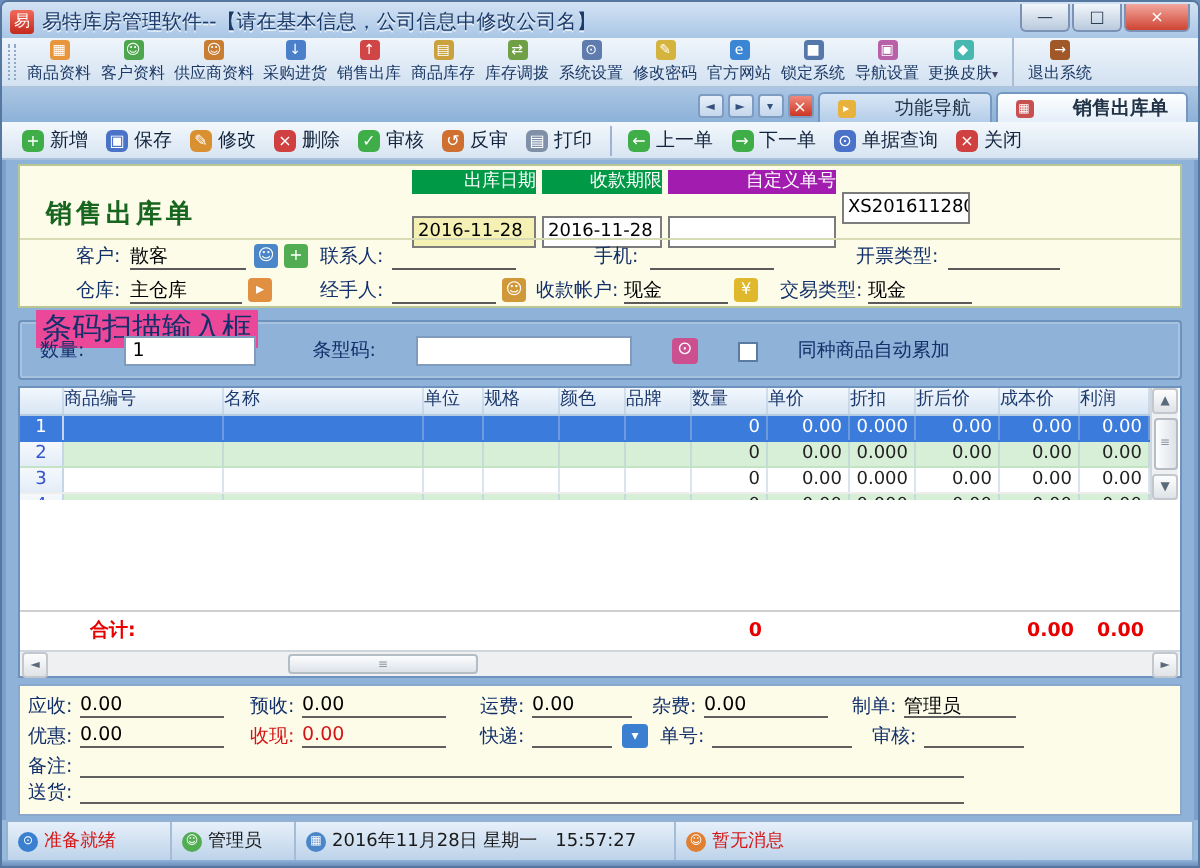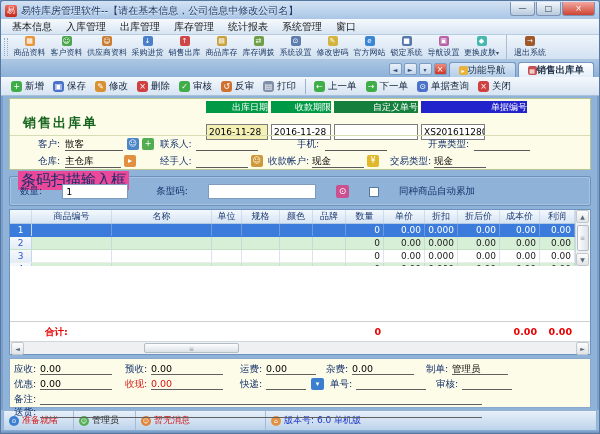--- a/index.html
+++ b/index.html
@@ -19,21 +19,21 @@
 
 .toolbar{height:25px;display:flex;align-items:center;padding:0 2px;background:linear-gradient(#eff5fb,#d2e1f1);border-bottom:1px solid #afc5dd}
 .grip{width:4px;height:18px;border-left:1px dotted #8fa9c6;border-right:1px dotted #8fa9c6;margin:0 3px 0 1px}
 .tbtn{display:flex;flex-direction:column;align-items:center;justify-content:center;min-width:37px;height:24px;padding:0 2px}
 .tbtn .chip{width:10px;height:10px;border-radius:2px;color:#fff;font-size:7px;line-height:10px;text-align:center}
 .tbtn .lbl{font-size:8px;color:#1d3a66;white-space:nowrap;margin-top:1px}
 .tbtn.sep{border-left:1px solid #a9bdd6;margin-left:5px;padding-left:7px}
 .dd{font-size:6px;color:#446}
 
 .tabstrip{height:17px;display:flex;align-items:flex-end;gap:2px;padding:1px 5px 0;background:linear-gradient(#aac6e3,#8cb1d8)}
-.tab{display:flex;align-items:center;gap:0;height:15px;padding:0 9px;font-size:9.5px;color:#223348;border:1px solid #7598c3;border-bottom:none;border-radius:3px 3px 0 0;background:linear-gradient(#d9e7f5,#b4cde9)}
+.tab{display:flex;align-items:center;gap:20px;height:15px;padding:0 9px;font-size:9.5px;color:#223348;border:1px solid #7598c3;border-bottom:none;border-radius:3px 3px 0 0;background:linear-gradient(#d9e7f5,#b4cde9)}
 .tab.active{background:linear-gradient(#feffff,#e4eef9);font-weight:bold}
 .tab .chip{width:9px;height:9px;border-radius:2px;color:#fff;font-size:6px;line-height:9px;text-align:center}
 .tabctrl{margin-left:auto;display:flex;gap:2px;align-items:center;padding-bottom:2px}
 .tcbtn{width:13px;height:12px;font-size:6px;line-height:11px;text-align:center;color:#35507a;border:1px solid #7e9cc2;border-radius:2px;background:linear-gradient(#e8f0f9,#c4d7ec)}
 .tcbtn.red{background:linear-gradient(#f08a7c,#cc3522);color:#fff;font-size:8px}
 
 .formtoolbar{height:19px;display:flex;align-items:center;gap:1px;padding:0 6px;background:linear-gradient(#f3f8fc,#d7e4f2);border-bottom:1px solid #a9c0da}
 .fbtn{display:flex;align-items:center;gap:3px;font-size:9.5px;color:#12243d;padding:1px 4px;white-space:nowrap}
 .fbtn .chip{width:11px;height:11px;border-radius:3px;color:#fff;font-size:8px;line-height:11px;text-align:center}
 .fbtn.sep{border-left:1px solid #9cb4cf;margin-left:4px;padding-left:8px}
@@ -57,21 +57,21 @@
 .scanrow{position:absolute;top:7px;left:10px;right:4px;display:flex;align-items:center;gap:20px;font-size:9.5px;color:#14306b;white-space:nowrap}
 .scaninput{background:#fff;border:1px solid #7f9cbf;height:15px;font-size:9.5px;line-height:13px;padding:0 3px;color:#000}
 .chip3{width:13px;height:13px;border-radius:2px;color:#fff;font-size:9px;line-height:13px;text-align:center;flex:none}
 .cb{width:10px;height:10px;background:#fff;border:1px solid #5a7aa0;flex:none}
 
 .grid{margin-top:3px;height:146px;display:flex;flex-direction:column;border:1px solid #6c92bd;background:#fff}
 .gbody{flex:1;display:flex;overflow:hidden}
 .gmain{width:565px;display:flex;flex-direction:column}
 .ghead{height:14px;display:flex;background:linear-gradient(#f3f8fd,#d7e5f4);border-bottom:1px solid #b5cbe1;flex:none}
 .gc{display:block;overflow:hidden;white-space:nowrap;font-size:9px;border-right:1px solid rgba(170,195,220,.45)}
-.hc{color:#1c3a6e;text-align:center;line-height:13px}
+.hc{color:#1c3a6e;line-height:13px}
 .grow{height:13px;display:flex;border-bottom:1px solid #ededed;flex:none}
 .grow .gc{line-height:12px;color:#222}
 .grow.alt{background:#d7eed7;border-bottom-color:#c4e2c4}
 .grow.sel{background:#3b7bdc;border-bottom-color:#3b7bdc}
 .grow.sel .gc{color:#fff}
 .c-num{width:22px;flex:none;text-align:center}
 .grow .c-num{color:#3355cc;background:linear-gradient(#f5f9fc,#e3edf7);border-right:1px solid #c4d6e8}
 .grow.sel .c-num{background:#3b7bdc;color:#fff}
 .c-code{width:80px;flex:none}.c-name{width:100px;flex:none}.c-unit{width:30px;flex:none}
 .c-spec{width:38px;flex:none}.c-color{width:33px;flex:none}.c-brand{width:33px;flex:none}
@@ -113,36 +113,20 @@
   <div class="titlebar">
     <span class="app-icon">易</span>
     <span class="title">易特库房管理软件--【请在基本信息，公司信息中修改公司名】</span>
     <div class="winbtns">
       <span class="winbtn">—</span>
       <span class="winbtn">□</span>
       <span class="winbtn close">×</span>
     </div>
   </div>
 
-  <div class="menubar">
-
-      <span class="menu-item">基本信息</span>
-
-      <span class="menu-item">入库管理</span>
-
-      <span class="menu-item">出库管理</span>
-
-      <span class="menu-item">库存管理</span>
-
-      <span class="menu-item">统计报表</span>
-
-      <span class="menu-item">系统管理</span>
-
-      <span class="menu-item">窗口</span>
-    </div>
 
   <div class="toolbar">
     <span class="grip"></span>
 
       <div class="tbtn">
         <span class="chip" style="background: rgb(232, 150, 60);">▦</span>
         <span class="lbl"><span>商品资料</span><span class="dd"></span></span>
       </div>
 
       <div class="tbtn">
@@ -299,26 +283,25 @@
             <div class="hlabel" style="background: rgb(0, 154, 71); width: 62px;">出库日期</div>
             <div class="hvalue" style="background: rgb(245, 241, 180); width: 62px;">2016-11-28</div>
           </div>
 
           <div class="hfield">
             <div class="hlabel" style="background: rgb(0, 154, 71); width: 60px;">收款期限</div>
             <div class="hvalue" style="background: rgb(255, 255, 255); width: 60px;">2016-11-28</div>
           </div>
 
           <div class="hfield">
-            <div class="hlabel" style="background: #15803d; width: 84px;">自定义单号</div>
+            <div class="hlabel" style="background: #a21caf; width: 84px;">自定义单号</div>
             <div class="hvalue" style="background: rgb(255, 255, 255); width: 84px;"></div>
           </div>
 
           <div class="hfield">
-            <div class="hlabel" style="background: rgb(35, 35, 204); width: 106px;">单据编号</div>
             <div class="hvalue" style="background: rgb(255, 255, 255); width: 64px;">XS201611280001</div>
           </div>
         </div>
       <div class="infodiv"></div>
       <div class="inforow" style="top:39px">
         <span class="flabel" style="left:28px">客户:</span>
         <span class="fval" style="left:55px;width:58px">散客</span>
         <span class="chip2" style="left: 117px; top: 0px; background: rgb(74, 134, 200);">☺</span>
         <span class="chip2" style="left: 132px; top: 0px; background: rgb(82, 173, 82);">+</span>
         <span class="flabel" style="left:150px">联系人:</span>
@@ -504,32 +487,33 @@
       </div>
       <div class="srow" style="top:47px">
         <span class="slabel" style="left:4px">送货:</span>
         <span class="sval" style="left:30px;width:442px"></span>
       </div>
     </div>
 
   </div>
 
   <div class="statusbar">
-    <div class="sseg" style="width:70px">
+    <div class="sseg" style="width:82px">
       <span class="sicon" style="background: rgb(58, 127, 208);">⊙</span>
       <span class="st-red">准备就绪</span>
     </div>
     <div class="sseg" style="width:62px">
       <span class="sicon" style="background: rgb(82, 173, 82);">☺</span>
       <span class="st-dark">管理员</span>
     </div>
+    <div class="sseg" style="width:190px">
+      <span class="sicon" style="background: rgb(74, 134, 200);">▦</span>
+      <span class="st-dark">2016年11月28日 星期一</span>
+      <span class="st-dark" style="margin-left:6px">15:57:27</span>
+    </div>
     <div class="sseg" style="width:130px">
       <span class="sicon" style="background: rgb(224, 128, 48);">☺</span>
       <span class="st-red">暂无消息</span>
     </div>
-    <div class="sseg">
-      <span class="sicon" style="background: rgb(224, 144, 64);">⌂</span>
-      <span class="st-blue">版本号: 6.0 单机版</span>
-    </div>
   </div>
   <div class="bottomedge"></div>
 
 </div>
 
 </body></html>

